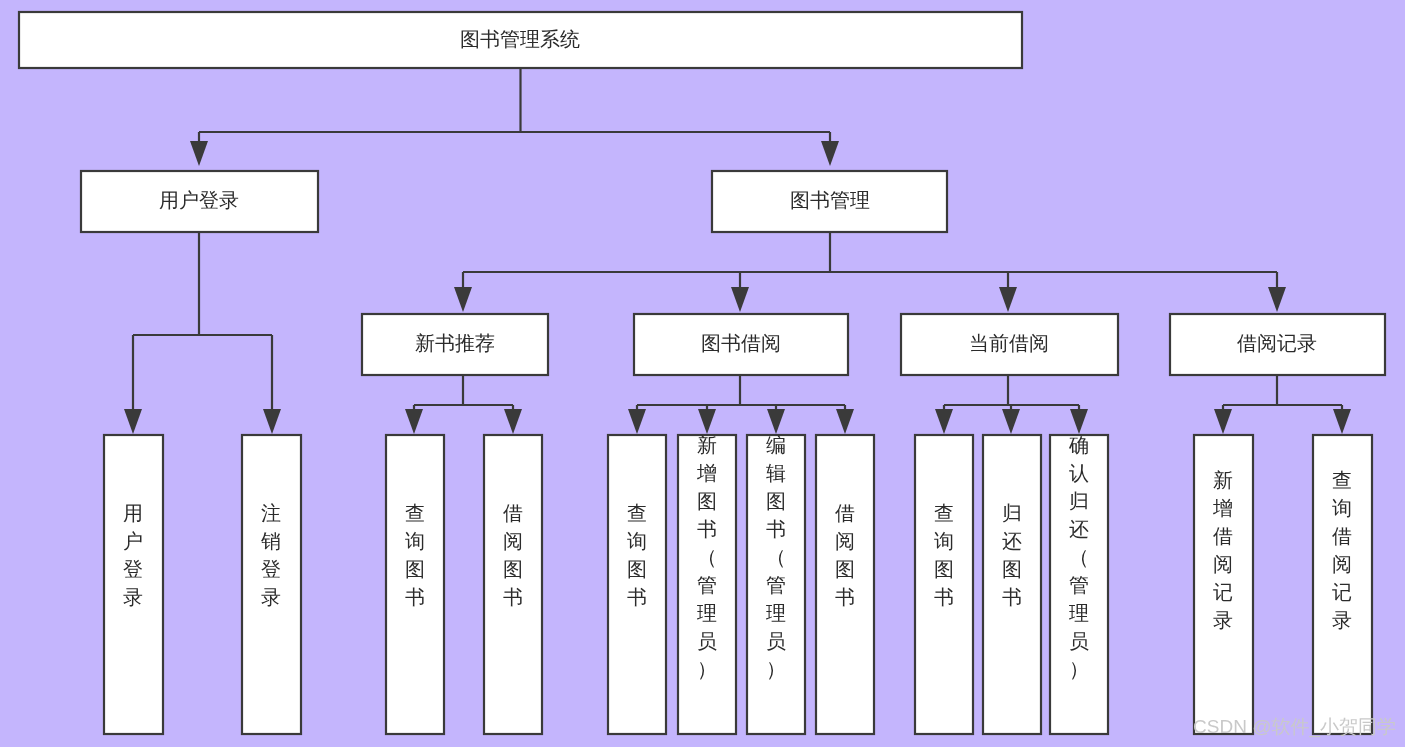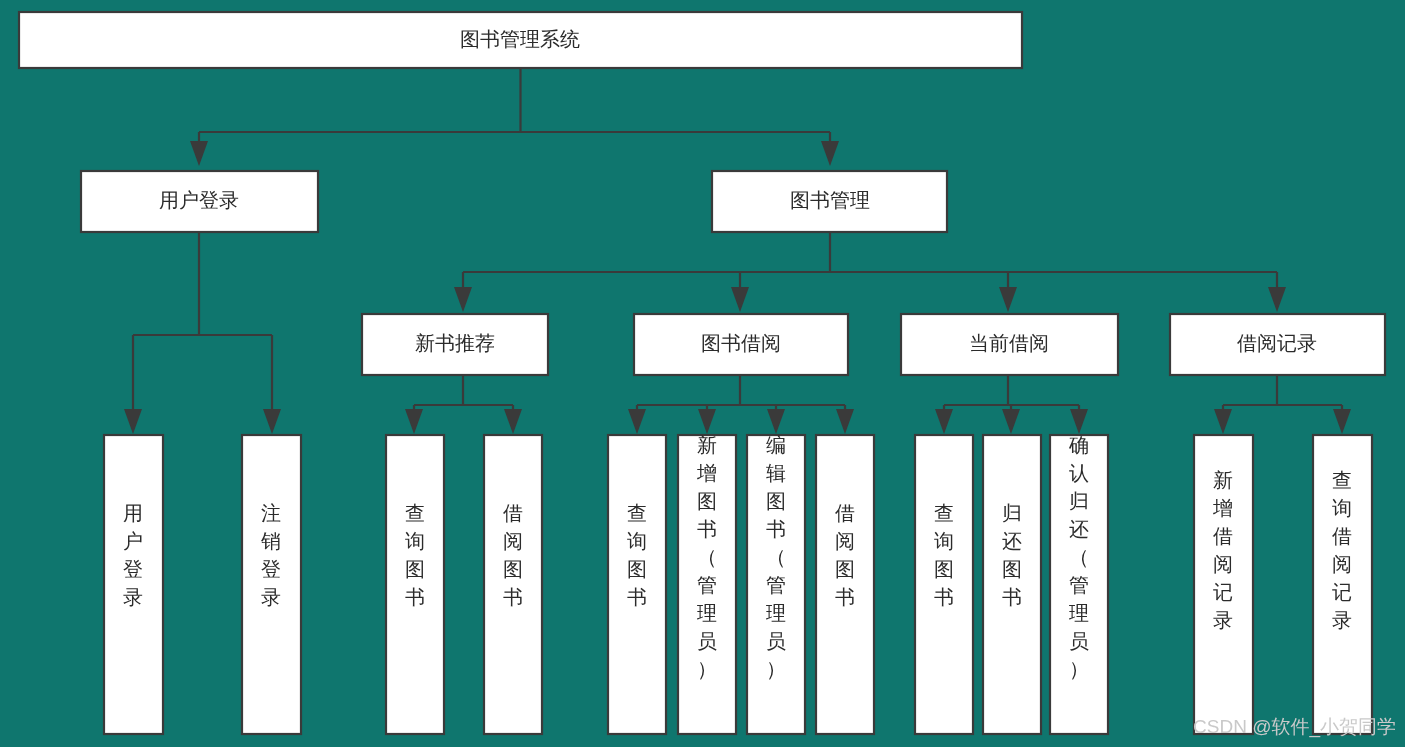--- a/index.html
+++ b/index.html
@@ -12,21 +12,21 @@
     width: 1405px;
     height: 747px;
     font-family: "Liberation Sans", "DejaVu Sans", sans-serif;
     overflow: hidden;
     position: relative;
   }
   #diagram-root {
     position: relative;
     width: 1405px;
     height: 747px;
-    background: #0f766e;
+    background: #c4b5fd;
   }
   svg.diagram-canvas {
     position: absolute;
     left: 0;
     top: 0;
     width: 1405px;
     height: 747px;
     display: block;
   }
   .node-box {

